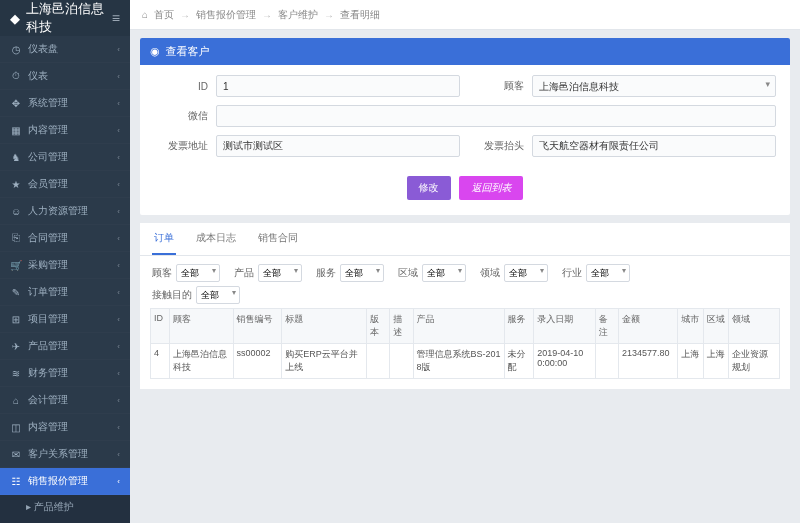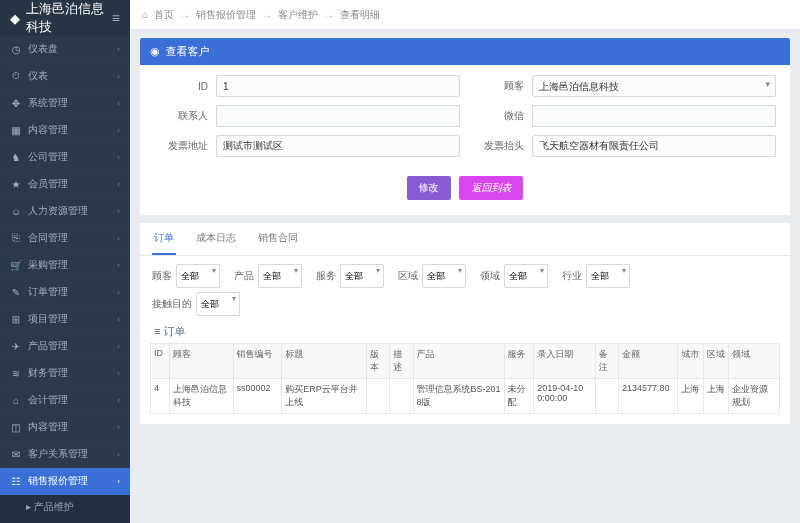--- a/index.html
+++ b/index.html
@@ -44,21 +44,21 @@
 
 
 .subpanel { margin: 0 10px 12px; background: #fff; }
 .tabs { display: flex; border-bottom: 1px solid #e2e6eb; padding: 0 12px; gap: 18px; }
 .tab { padding: 8px 2px; font-size: 10px; color: #777; cursor: pointer; border-bottom: 2px solid transparent; }
 .tab.active { color: #3a6fd8; border-bottom-color: #3a6fd8; }
 
 .filters { display: flex; flex-wrap: wrap; padding: 8px 12px 4px; gap: 4px 14px; align-items: center; }
 .filter-item { display: flex; align-items: center; gap: 4px; font-size: 10px; color: #666; }
 .small-sel { position: relative; }
-.small-sel select { height: 24px; border: 1px solid #d4d9e0; border-radius: 2px; font-size: 9px; padding: 0 14px 0 4px; background: #fff; appearance: none; min-width: 44px; }
+.small-sel select { height: 18px; border: 1px solid #d4d9e0; border-radius: 2px; font-size: 9px; padding: 0 14px 0 4px; background: #fff; appearance: none; min-width: 44px; }
 .small-sel::after { content: "▾"; position: absolute; right: 4px; top: 2px; font-size: 8px; color: #888; pointer-events: none; }
 
 .subtitle { padding: 4px 14px; font-size: 11px; color: #5a6b7c; font-weight: 500; }
 
 .tbl-wrap { padding: 0 10px 10px; }
 table { width: 100%; border-collapse: collapse; font-size: 9px; table-layout: fixed; }
 th, td { border: 1px solid #e4e8ed; padding: 4px 3px; text-align: left; color: #555; overflow: hidden; word-break: break-all; vertical-align: top; }
 th { background: #f6f8fa; font-weight: 500; color: #666; }
 </style>
 </head>
@@ -189,24 +189,20 @@
           </div>
           <div class="form-group">
             <label>顾客</label>
             <div class="sel-wrap">
                 <select class="form-select"><option>上海邑泊信息科技</option></select>
               </div>
           </div>
         </div>
         <div class="form-row">
           <div class="form-group">
-            <label>联系人</label>
-            <input class="form-input" readonly="" value="" style="">
-          </div>
-          <div class="form-group">
             <label>微信</label>
             <input class="form-input" readonly="" value="" style="">
           </div>
         </div>
         <div class="form-row">
           <div class="form-group">
             <label>发票地址</label>
             <input class="form-input" readonly="" value="测试市测试区" style="">
           </div>
           <div class="form-group">
@@ -250,21 +246,20 @@
           </div>
         <div class="filter-item">
             <span>行业</span>
             <div class="small-sel"><select><option>全部</option></select></div>
           </div>
         <div class="filter-item" style="width:100%">
             <span>接触目的</span>
             <div class="small-sel"><select><option>全部</option></select></div>
           </div>
       </div>
-      <div class="subtitle">≡ 订单</div>
       <div class="tbl-wrap">
         <table>
           <colgroup>
             <col style="width:18px">
               <col style="width:60px">
               <col style="width:46px">
               <col style="width:80px">
               <col style="width:22px">
               <col style="width:22px">
               <col style="width:86px">

